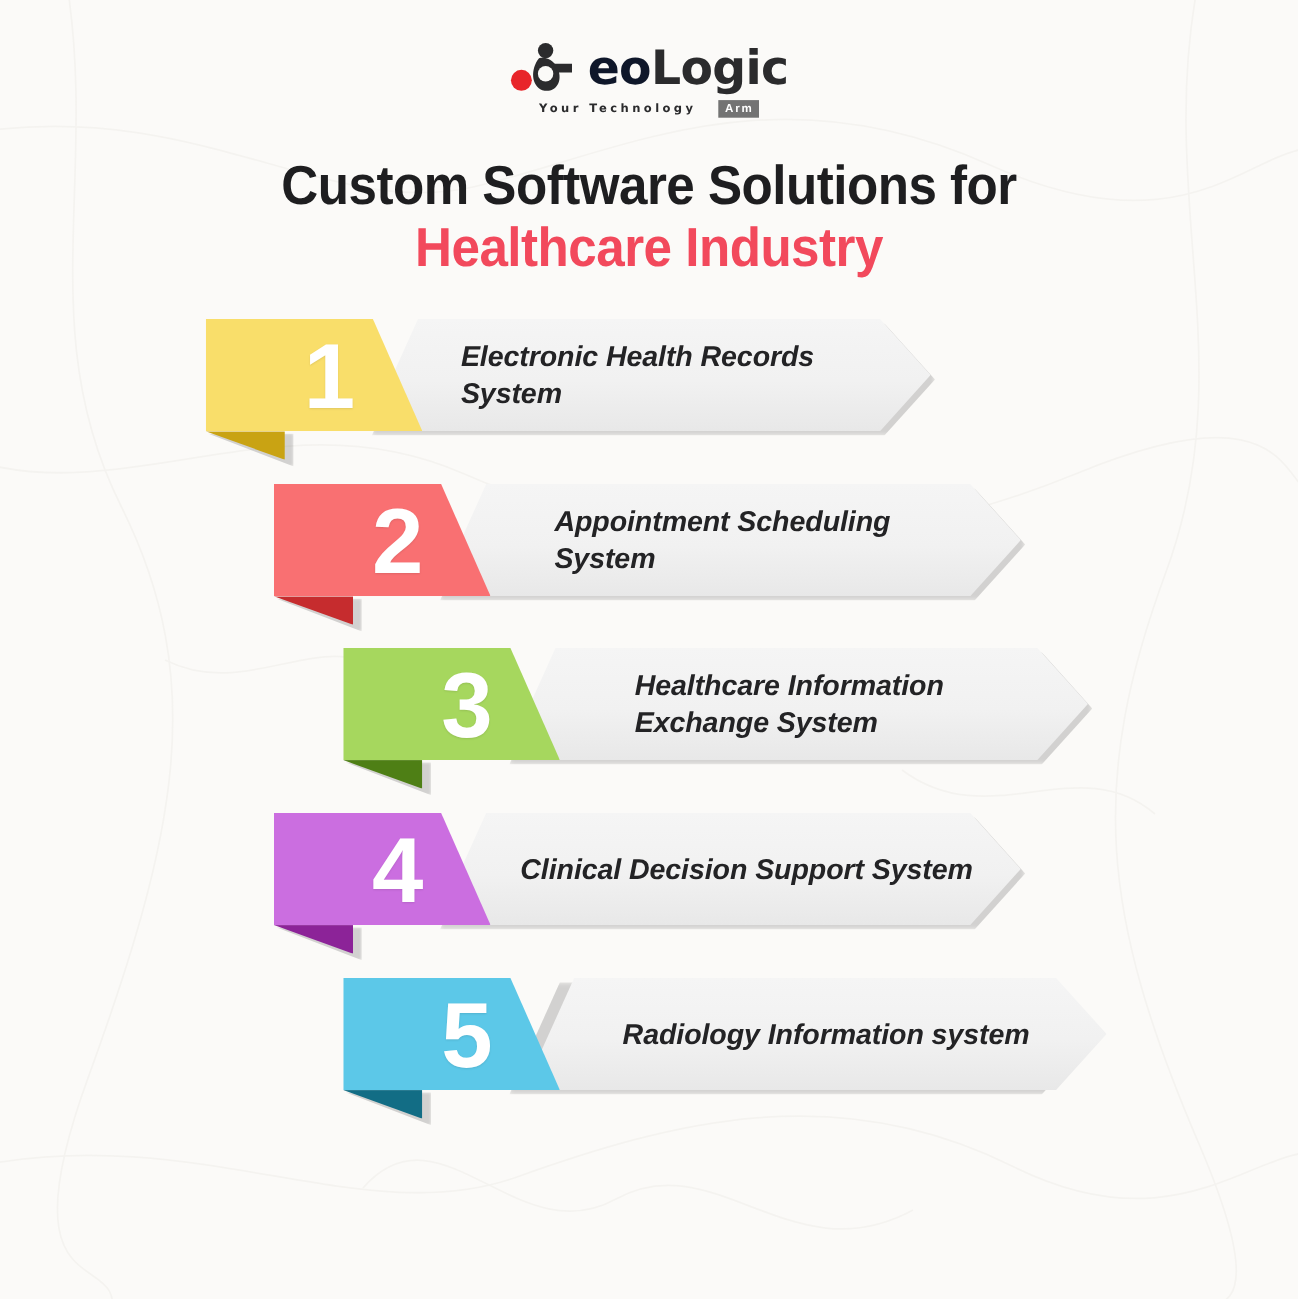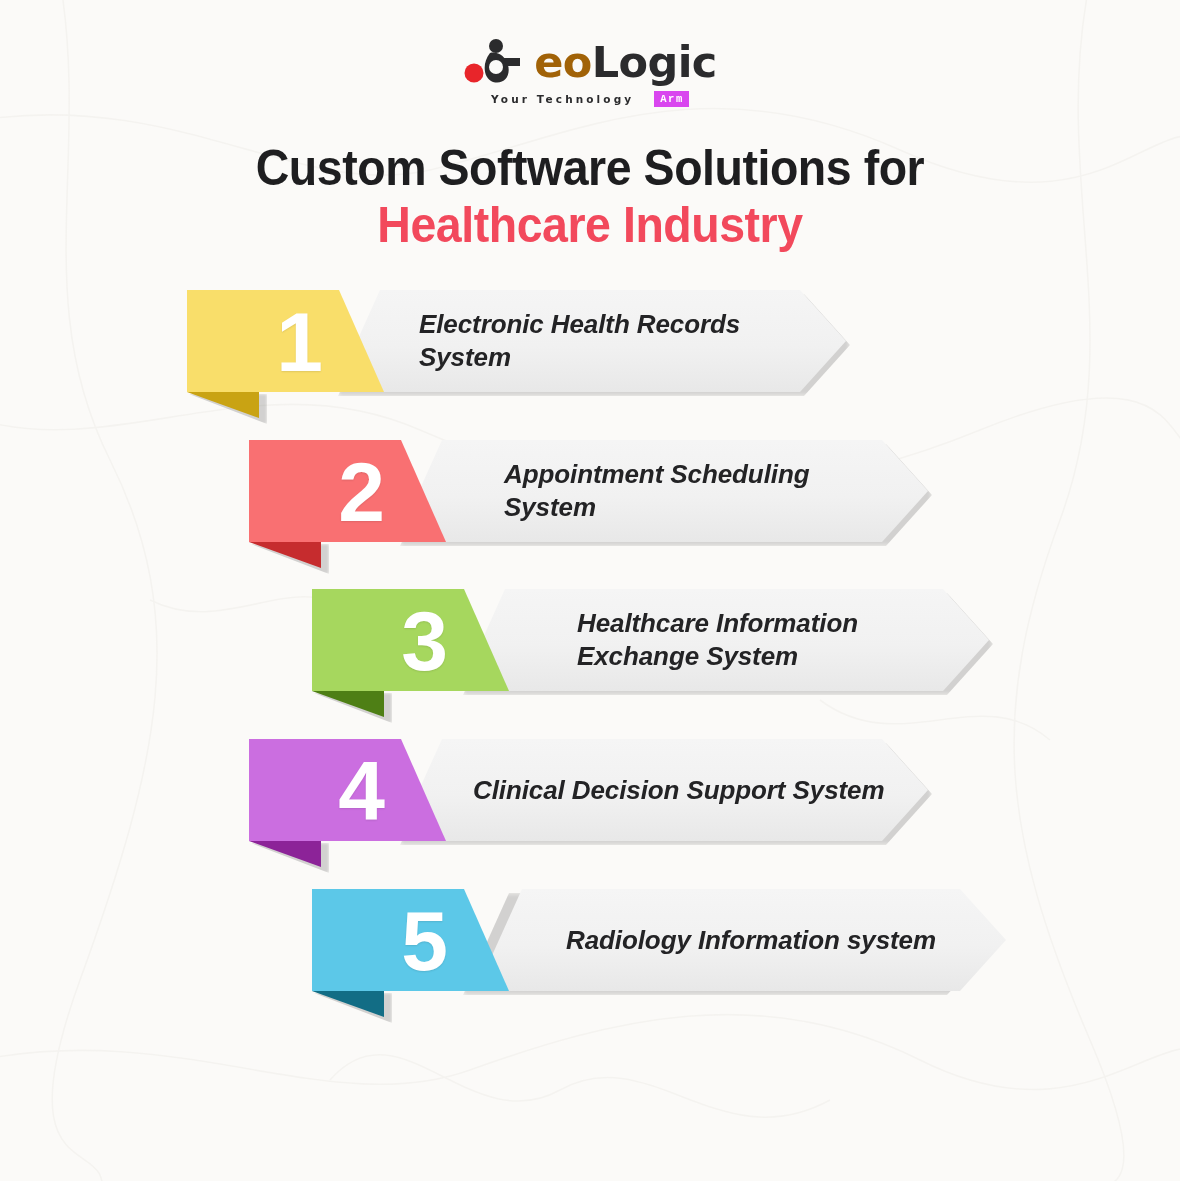--- a/index.html
+++ b/index.html
@@ -48,44 +48,44 @@
   #logo-mark {
     display: block;
     margin-right: 1px;
   }
   .logo-word {
     font-size: 43px;
     font-weight: 700;
     letter-spacing: -0.6px;
     font-family: "DejaVu Sans", "Liberation Sans", sans-serif;
   }
-  .logo-word.red { color: #a16207; }
+  .logo-word.red { color: #0f172a; }
   .logo-word.dark { color: #2b2b2d; }
 
   #logo-tagline {
     margin-top: 5px;
     display: flex;
     align-items: center;
     gap: 20px;
   }
   #logo-tagline-text {
     font-size: 10.5px;
     font-weight: 700;
     letter-spacing: 3.1px;
     color: #2b2b2d;
     font-family: "DejaVu Sans", "Liberation Sans", sans-serif;
   }
   #logo-tagline-badge {
-    background: #d946ef;
+    background: #737373;
     color: #ffffff;
     font-size: 10.5px;
     font-weight: 700;
     letter-spacing: 1.6px;
     padding: 2px 5px 2px 6px;
-    font-family: Liberation Mono, monospace;
+    font-family: Liberation Sans, sans-serif;
   }
 
   
   #headline {
     position: absolute;
     left: 0;
     right: 0;
     top: 140px;
     text-align: center;
   }

